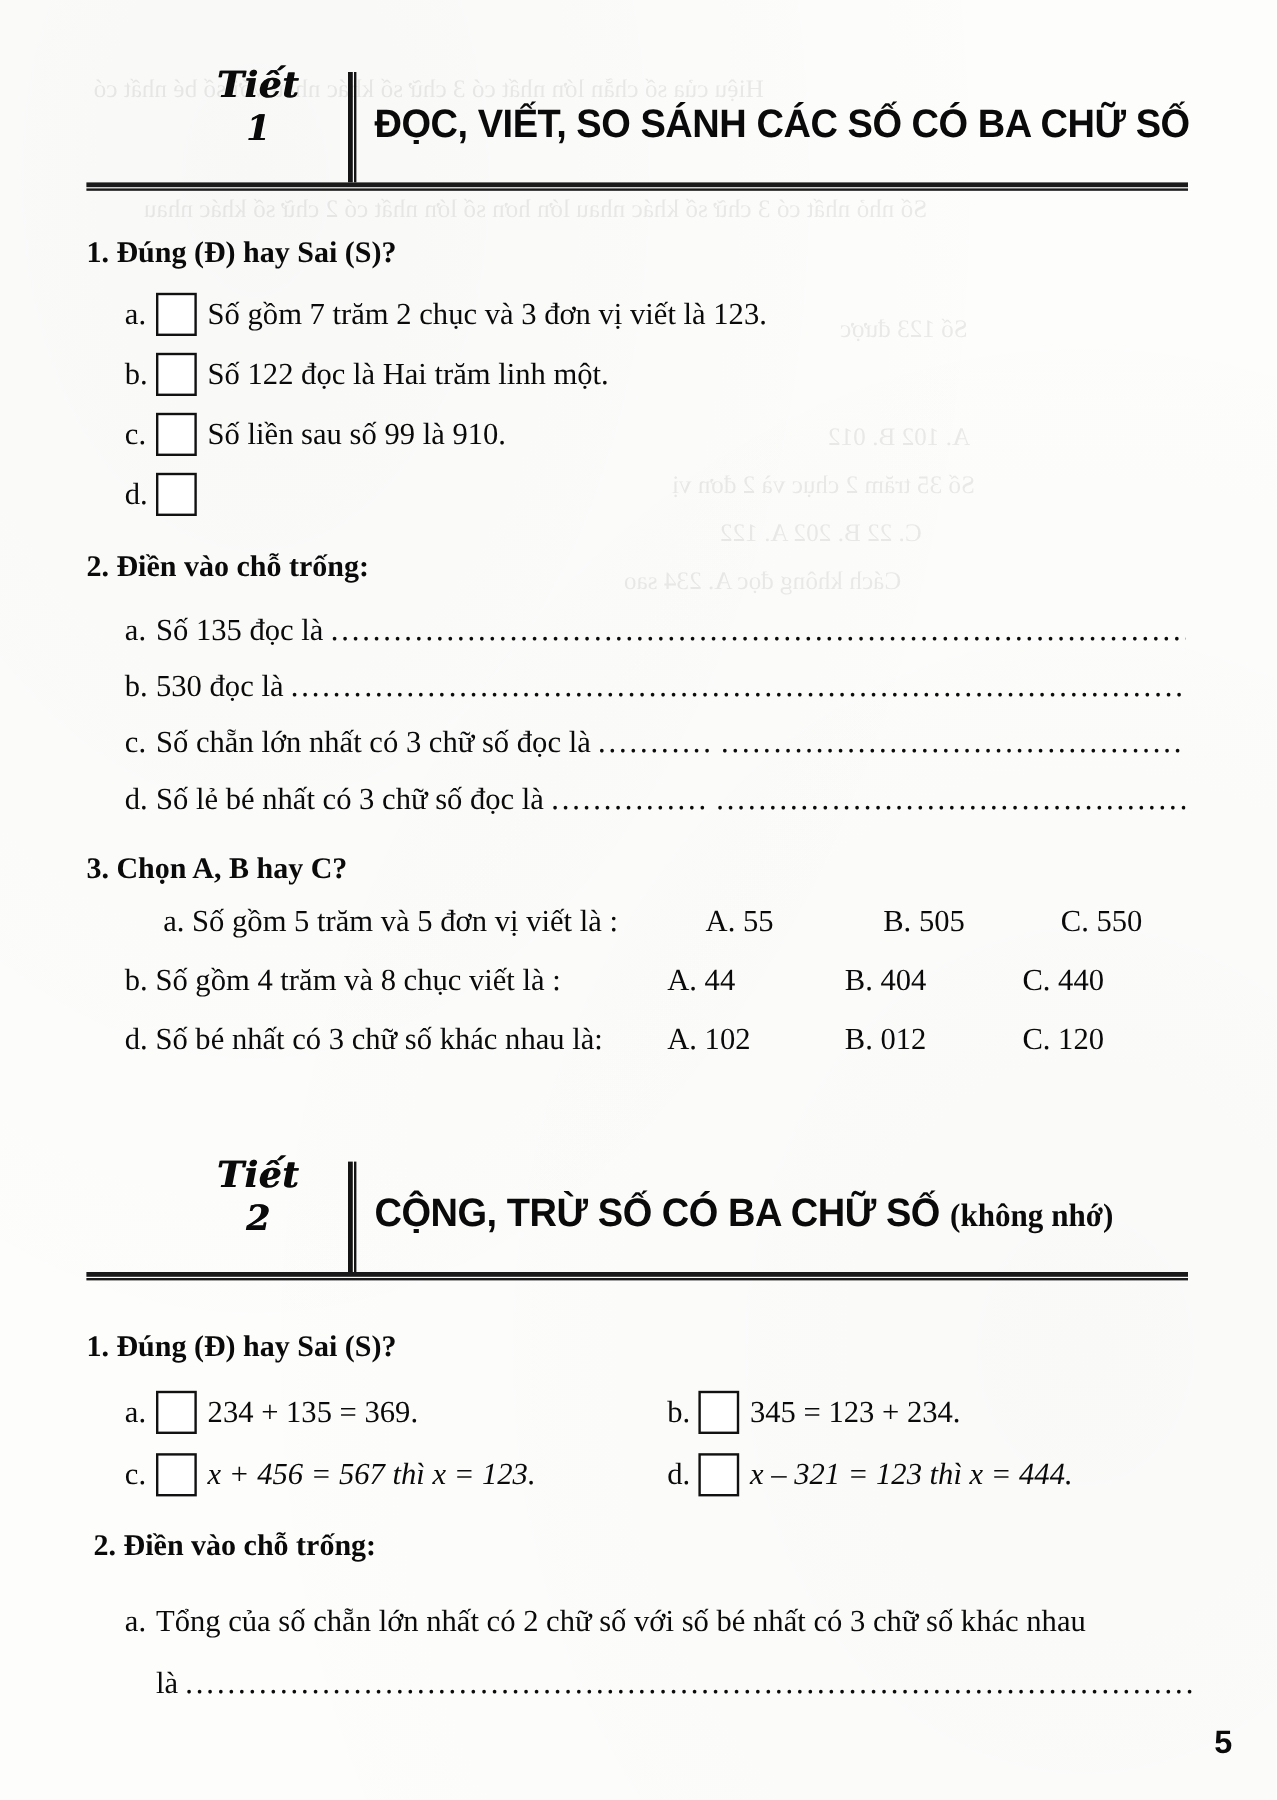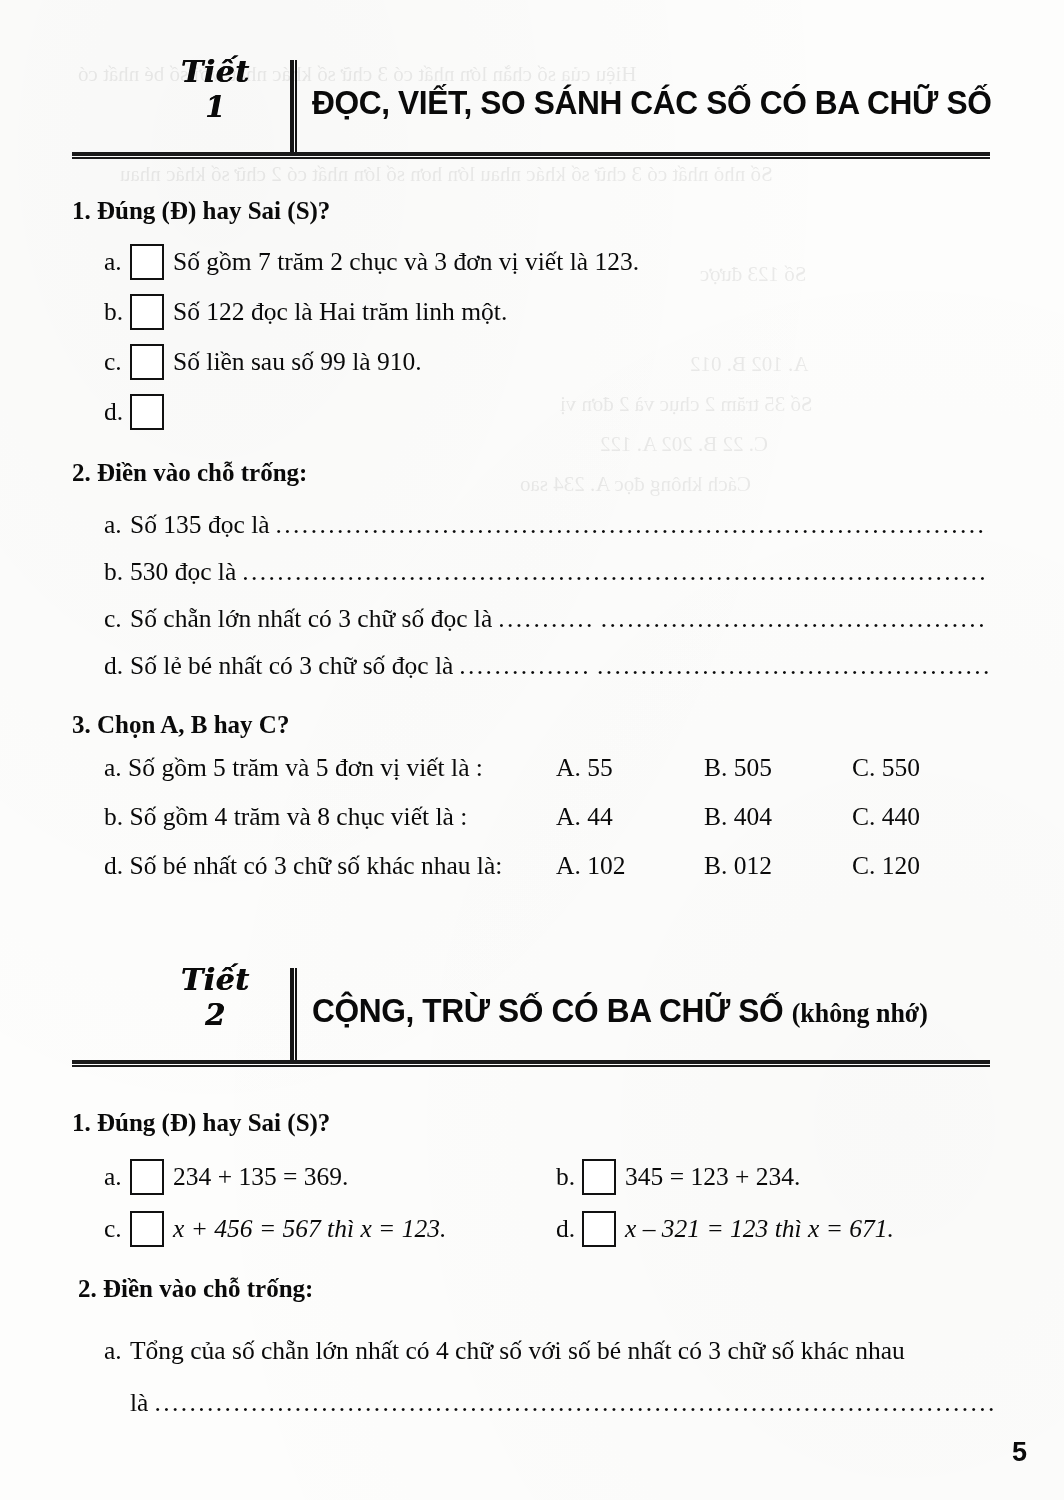--- a/index.html
+++ b/index.html
@@ -295,21 +295,21 @@
           </div>
         </div>
       </div>
 
       <div style="margin-top:22px;">
         <div class="ex-heading">
           <span>3.</span>
           <span>Chọn A, B hay C?</span>
         </div>
         <div class="sub-list" style="margin-top:14px;">
-          <div class="mc-row" style="height:49px;">
+          <div class="mc-row" style="height:49px;justify-content:center;">
             <span class="mc-q"><span>a.</span> <span>Số gồm 5 trăm và 5 đơn vị viết là :</span></span>
             <span class="mc-opt">A. 55</span>
             <span class="mc-opt">B. 505</span>
             <span class="mc-opt">C. 550</span>
           </div>
           <div class="mc-row" style="height:49px;">
             <span class="mc-q"><span>b.</span> <span>Số gồm 4 trăm và 8 chục viết là :</span></span>
             <span class="mc-opt">A. 44</span>
             <span class="mc-opt">B. 404</span>
             <span class="mc-opt">C. 440</span>
@@ -356,35 +356,35 @@
           </div>
           <div class="tf-row" style="height:52px;">
             <span class="tf-cell">
               <span class="marker">c.</span>
               <span class="chk"></span>
               <span class="txt ital">x + 456 = 567 thì x = 123.</span>
             </span>
             <span class="tf-cell">
               <span class="marker">d.</span>
               <span class="chk"></span>
-              <span class="txt ital">x – 321 = 123 thì x = 671.</span>
+              <span class="txt ital">x – 321 = 123 thì x = 444.</span>
             </span>
           </div>
         </div>
       </div>
 
       <div style="margin-top:20px;">
         <div class="ex-heading" style="margin-left:78px;">
           <span>2.</span>
           <span>Điền vào chỗ trống:</span>
         </div>
         <div style="margin-left:104px; margin-top:22px; width:890px;">
           <div class="row" style="height:52px;">
             <span class="marker">a.</span>
-            <span class="txt">Tổng của số chẵn lớn nhất có 4 chữ số với số bé nhất có 3 chữ số khác nhau</span>
+            <span class="txt">Tổng của số chẵn lớn nhất có 2 chữ số với số bé nhất có 3 chữ số khác nhau</span>
           </div>
           <div class="row" style="height:52px; margin-left:26px;">
             <span class="txt">là</span>
             <span class="dots">.........................................................................................................</span>
           </div>
         </div>
       </div>
     </div>
 
     <div class="page-number">5</div>

